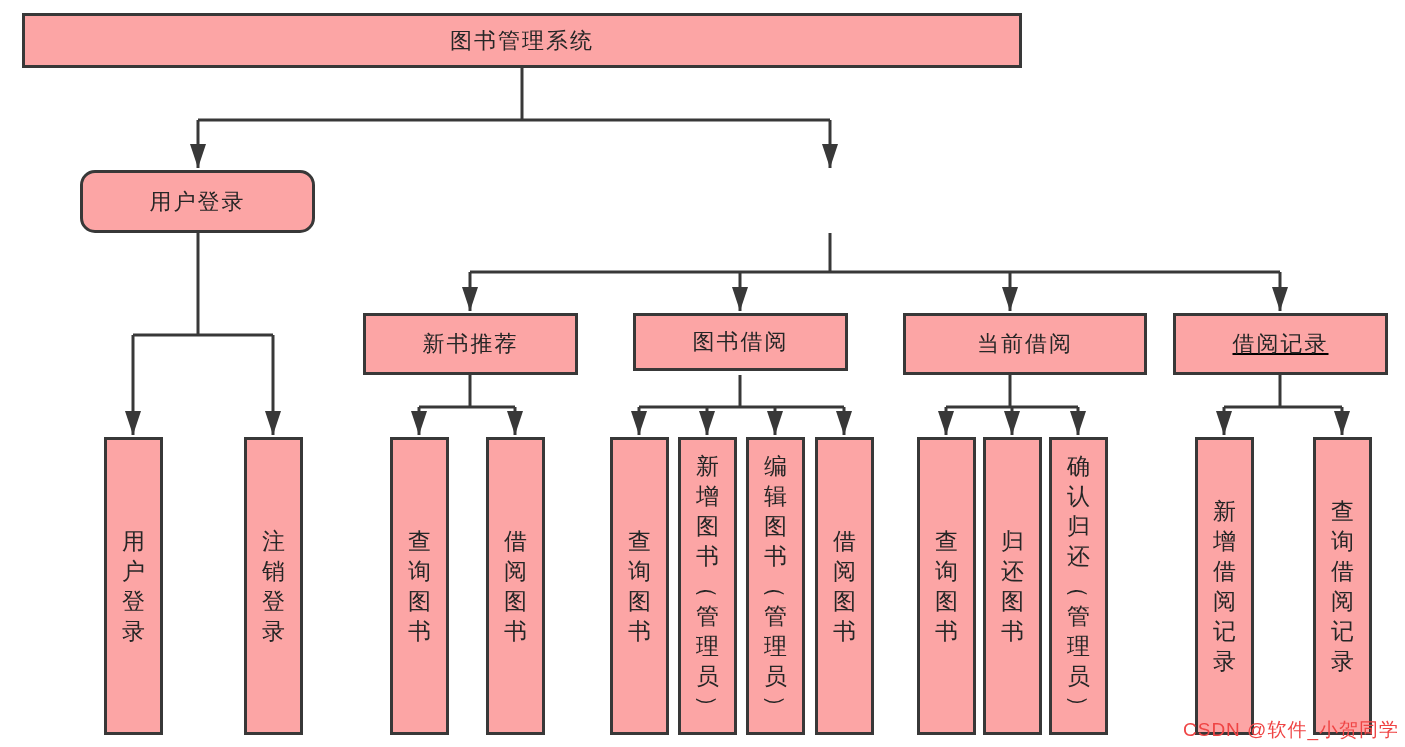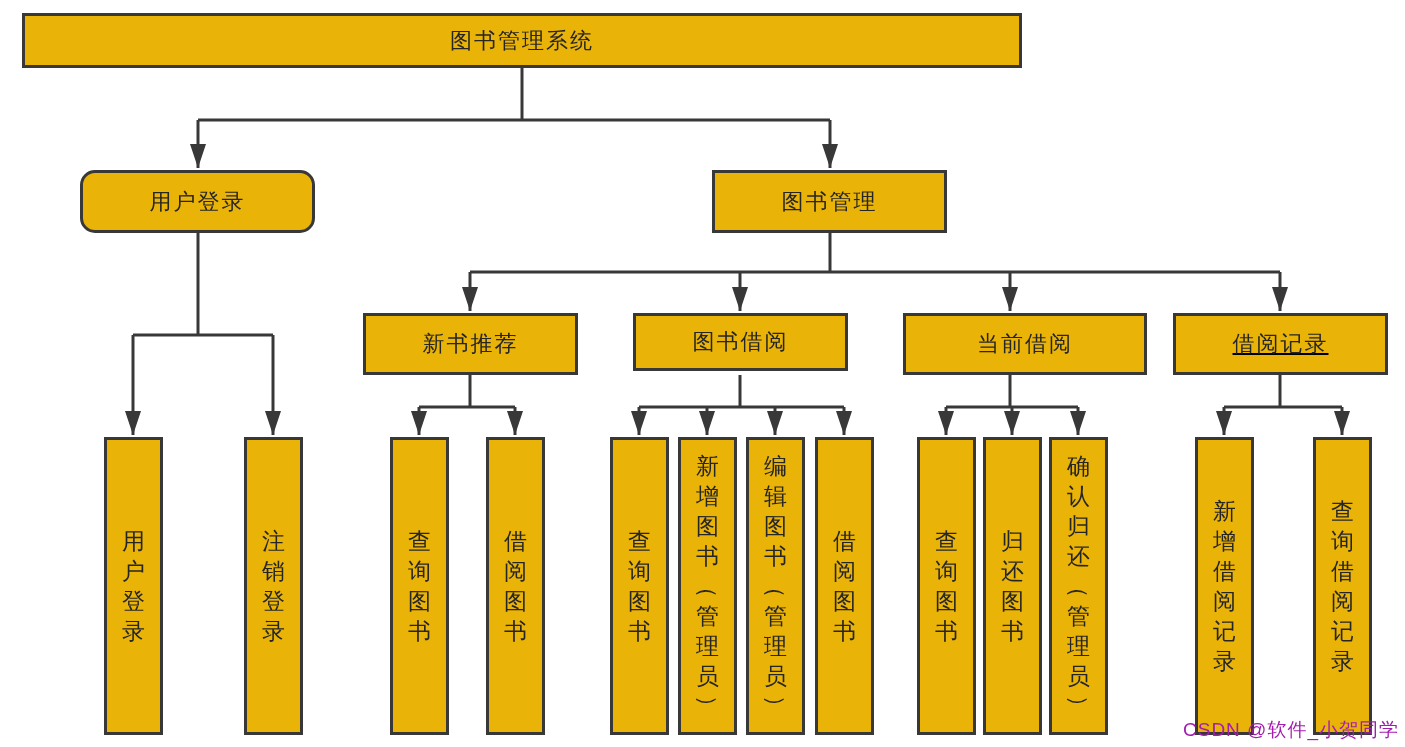--- a/index.html
+++ b/index.html
@@ -18,21 +18,21 @@
   #wires {
     position: absolute;
     left: 0; top: 0;
     width: 1405px;
     height: 747px;
   }
   .box {
     position: absolute;
     box-sizing: border-box;
     border: 3px solid #383838;
-    background: #eab308;
+    background: #fca5a5;
     display: flex;
     align-items: center;
     justify-content: center;
   }
   .hlabel {
     color: #262626;
     font-size: 22px;
     letter-spacing: 2px;
     white-space: nowrap;
   }
@@ -51,21 +51,21 @@
     display: block;
   }
   .vbox .vlabel span.rot {
     transform: rotate(90deg);
   }
   #watermark {
     position: absolute;
     left: 1183px;
     top: 717px;
     font-size: 19px;
-    color: #a21caf;
+    color: #ef4444;
     letter-spacing: 1px;
     white-space: nowrap;
     z-index: 5;
   }
   
   .n-root  { left: 22px;   top: 13px;  width: 1000px; height: 55px; }
   .n-l1a   { left: 80px;   top: 170px; width: 235px;  height: 63px; border-radius: 15px; }
   .n-l1b   { left: 712px;  top: 170px; width: 235px;  height: 63px; }
   .n-l2a   { left: 363px;  top: 313px; width: 215px;  height: 62px; text-align: center; }
   .n-l2b   { left: 633px;  top: 313px; width: 215px;  height: 58px; }
@@ -133,23 +133,20 @@
     </g>
   </svg>
 
   <div class="box n-root">
     <span class="hlabel">图书管理系统</span>
   </div>
 
   <div class="box n-l1a">
     <span class="hlabel">用户登录</span>
   </div>
-  <div class="box n-l1b">
-    <span class="hlabel">图书管理</span>
-  </div>
 
   <div class="box n-l2a">
     <span class="hlabel">新书推荐</span>
   </div>
   <div class="box n-l2b">
     <span class="hlabel">图书借阅</span>
   </div>
   <div class="box n-l2c">
     <span class="hlabel">当前借阅</span>
   </div>

